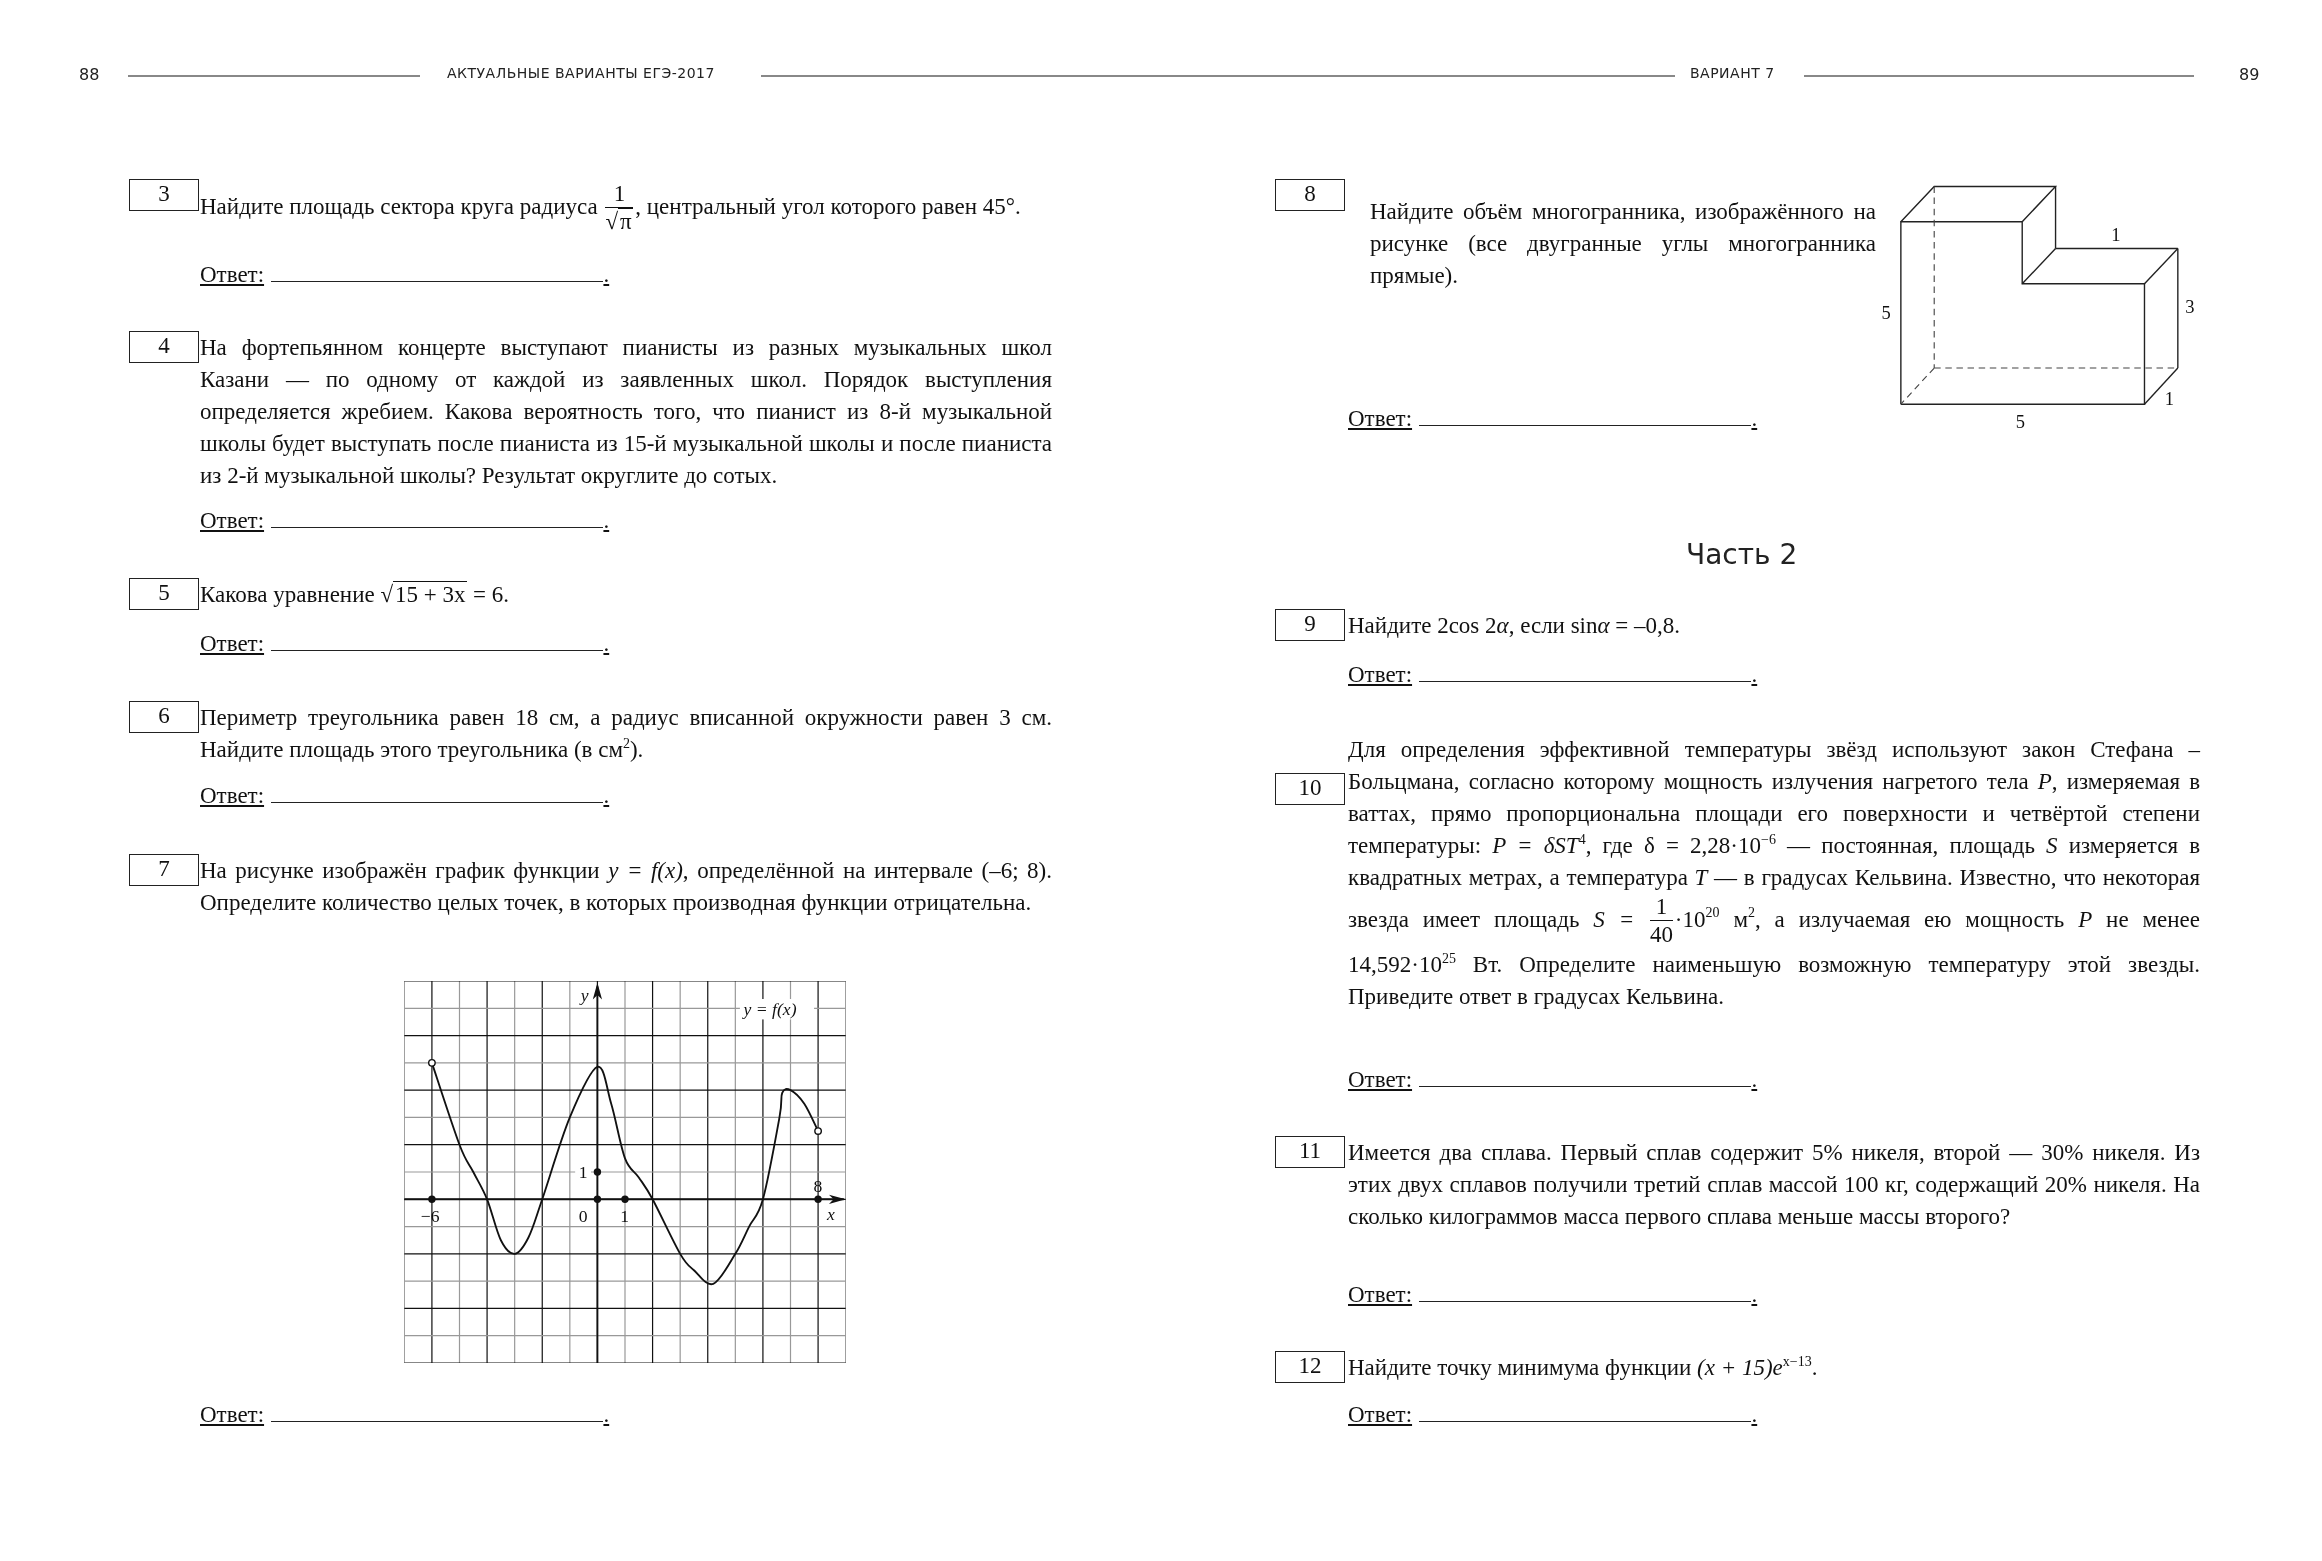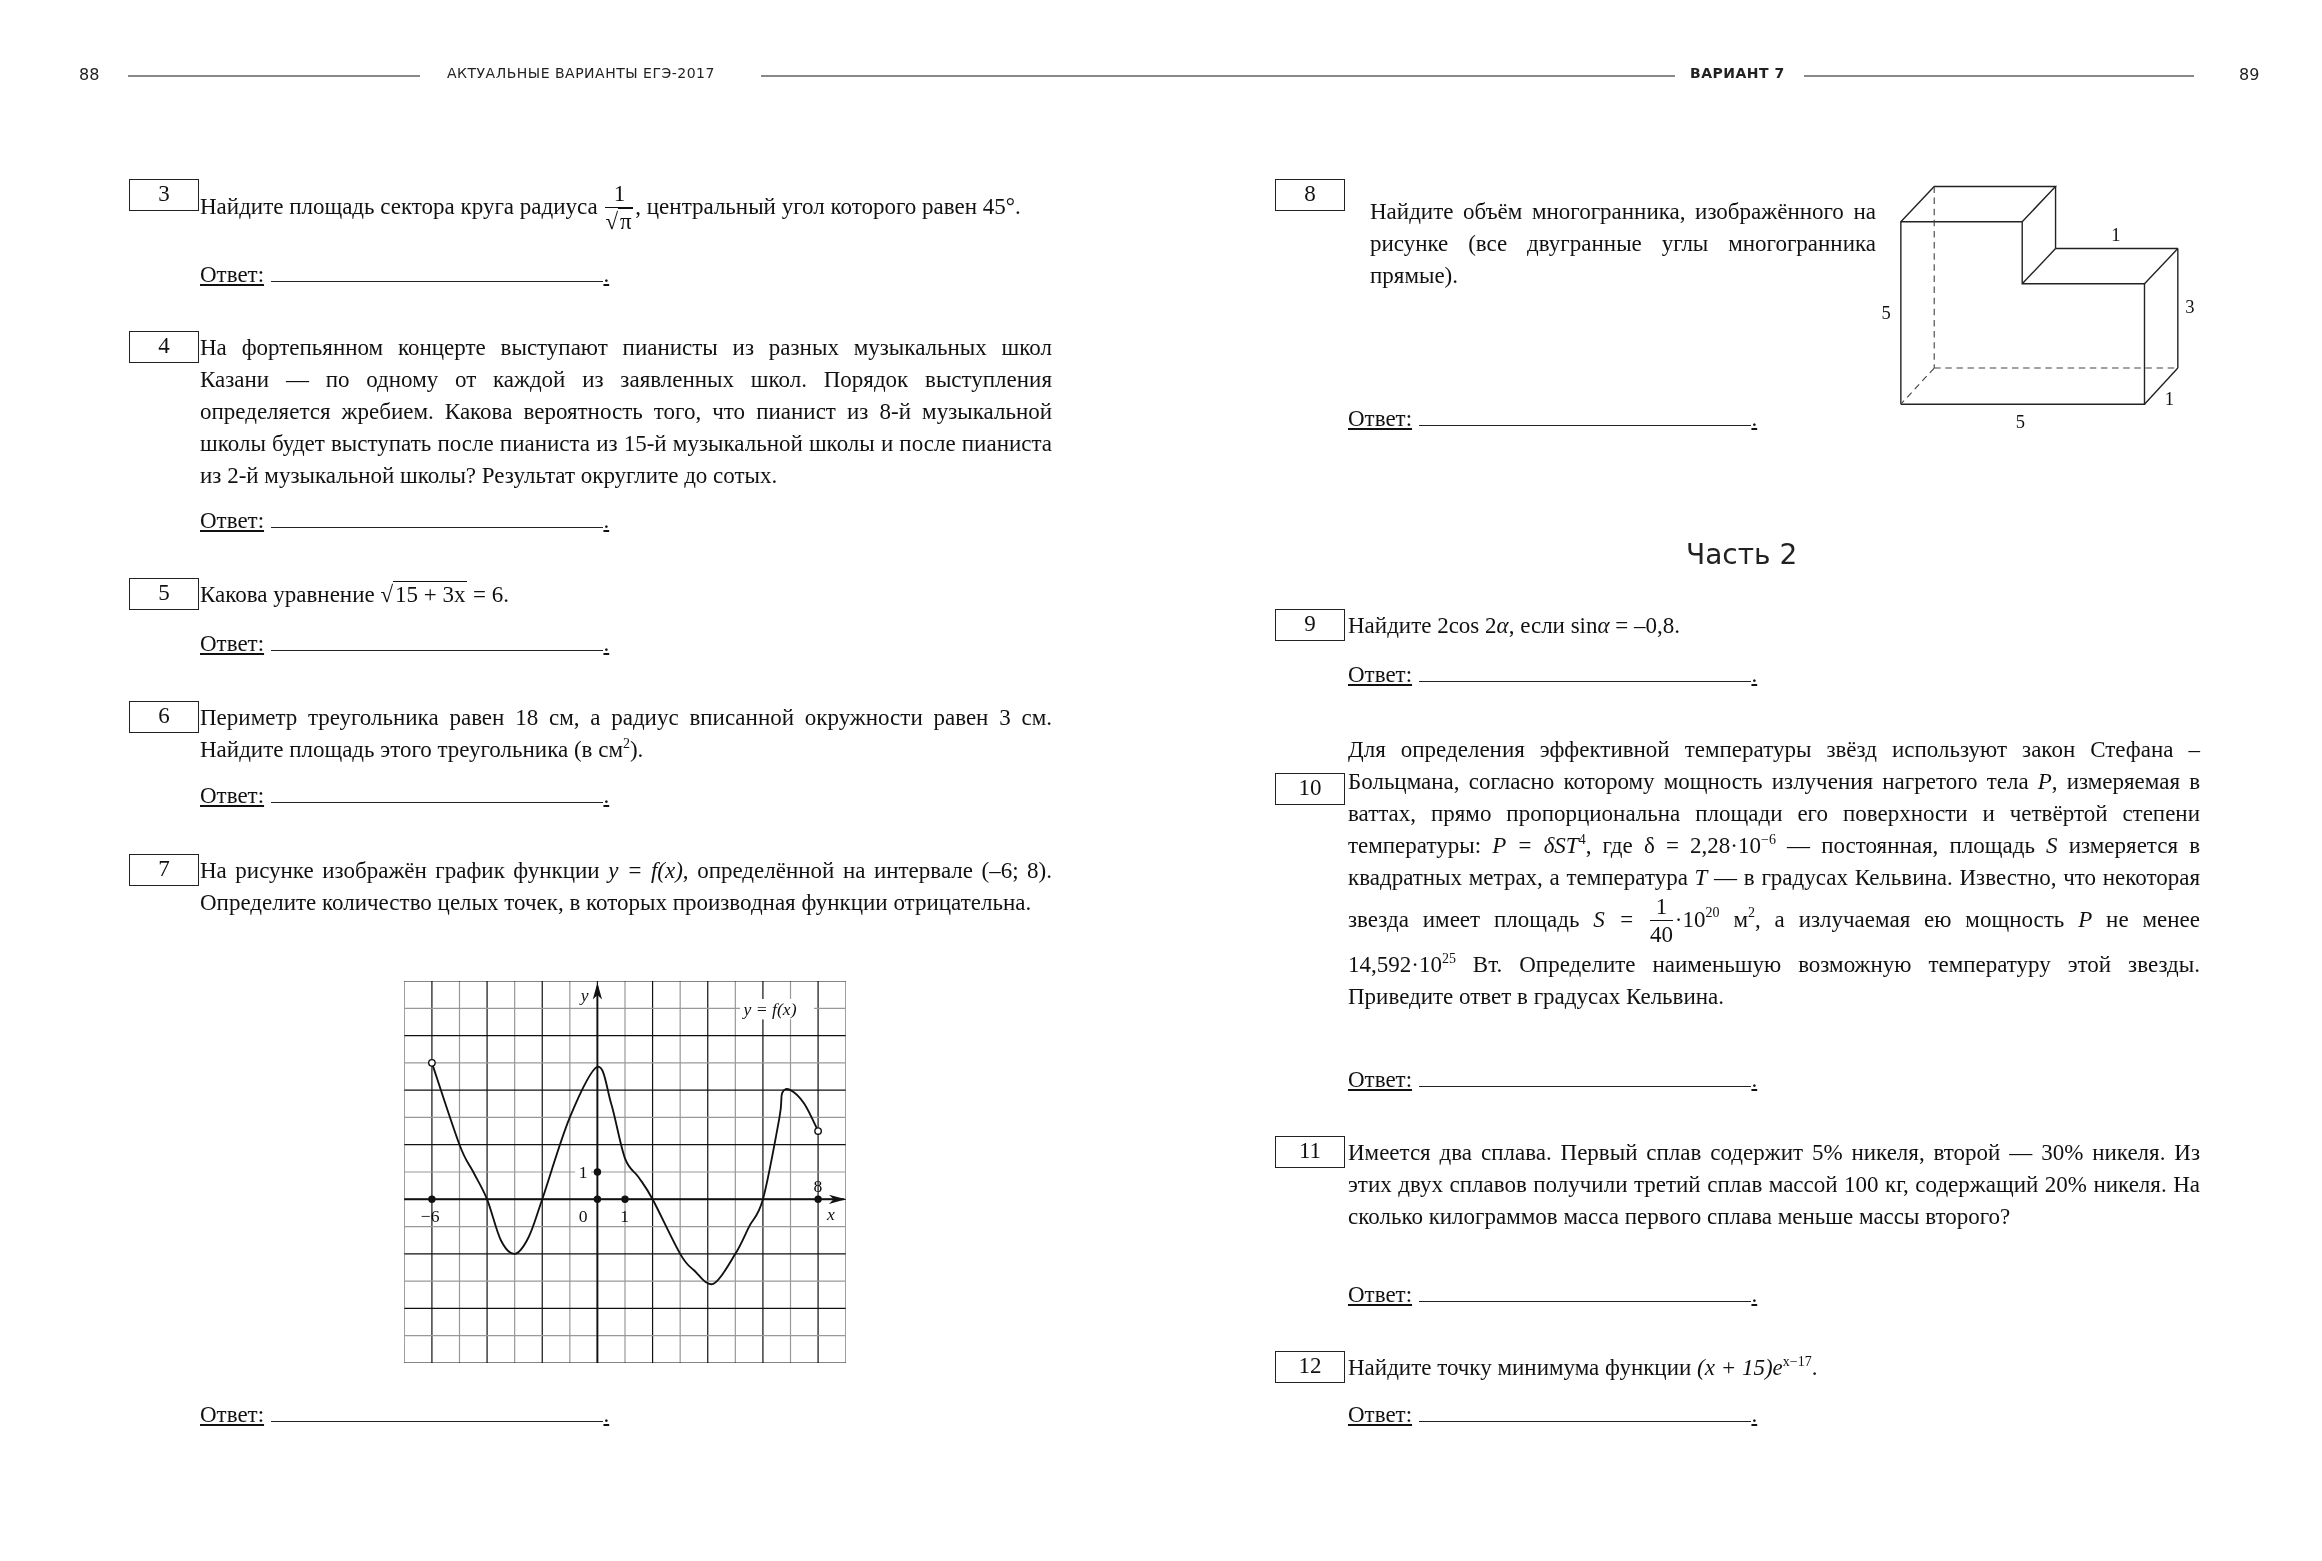--- a/index.html
+++ b/index.html
@@ -23,21 +23,21 @@
   .part { position:absolute; font-family:"DejaVu Sans", sans-serif; font-size:28px; color:#222; }
   svg text { font-family:"Liberation Serif", serif; }
 </style>
 </head>
 <body>
 
 <div class="pagenum" style="left:79px;text-align:right;">88</div>
 <div class="hline" style="left:128px; width:292px;"></div>
 <div class="hdr" style="left:447px;">АКТУАЛЬНЫЕ ВАРИАНТЫ ЕГЭ-2017</div>
 <div class="hline" style="left:761px; width:914px;"></div>
-<div class="hdr" style="left:1690px;font-weight:bold;">ВАРИАНТ 7</div>
+<div class="hdr" style="left:1690px;">ВАРИАНТ 7</div>
 <div class="hline" style="left:1804px; width:390px;"></div>
 <div class="pagenum" style="left:2219px;margin-left:20px;">89</div>
 
 <div class="numbox" style="left:129px; top:179px;">3</div>
 <div class="text" style="left:200px; top:181px; width:852px;font-family:Liberation Serif, serif;">
   <span>Найдите площадь сектора круга радиуса </span><span class="frac"><span class="num">1</span><span class="den">√<span class="sqrt">π</span></span></span><span>, центральный угол которого равен 45°.</span>
 </div>
 <div class="answer" style="left:200px; top:262px;"><span>Ответ:</span><span class="line"></span>.</div>
 
 <div class="numbox" style="left:129px; top:331px;">4</div>
@@ -155,15 +155,15 @@
 
 <div class="numbox" style="left:1275px; top:733px;margin-top:40px;">10</div>
 <div class="text" style="left:1348px; top:734px; width:852px;"><span>Для определения эффективной температуры звёзд используют закон Стефана – Больцмана, согласно которому мощность излучения нагретого тела </span><i>P</i><span>, измеряемая в ваттах, прямо пропорциональна площади его поверхности и четвёртой степени температуры: </span><i>P = δST</i><sup>4</sup><span>, где δ = 2,28·10</span><sup>−6</sup><span> — постоянная, площадь </span><i>S</i><span> измеряется в квадратных метрах, а температура </span><i>T</i><span> — в градусах Кельвина. Известно, что некоторая звезда имеет площадь </span><i>S = </i><span class="frac"><span class="num">1</span><span class="den">40</span></span><span>·10</span><sup>20</sup><span> м</span><sup>2</sup><span>, а излучаемая ею мощность </span><i>P</i><span> не менее 14,592·10</span><sup>25</sup><span> Вт. Определите наименьшую возможную температуру этой звезды. Приведите ответ в градусах Кельвина.</span></div>
 <div class="answer" style="left:1348px; top:1067px;"><span>Ответ:</span><span class="line"></span>.</div>
 
 <div class="numbox" style="left:1275px; top:1136px;">11</div>
 <div class="text" style="left:1348px; top:1137px; width:852px;">Имеется два сплава. Первый сплав содержит 5% никеля, второй — 30% никеля. Из этих двух сплавов получили третий сплав массой 100 кг, содержащий 20% никеля. На сколько килограммов масса первого сплава меньше массы второго?</div>
 <div class="answer" style="left:1348px; top:1282px;"><span>Ответ:</span><span class="line"></span>.</div>
 
 <div class="numbox" style="left:1275px; top:1351px;">12</div>
-<div class="text" style="left:1348px; top:1352px; width:852px;"><span>Найдите точку минимума функции </span><i>(x + 15)e</i><sup>x−17</sup><span>.</span></div>
+<div class="text" style="left:1348px; top:1352px; width:852px;"><span>Найдите точку минимума функции </span><i>(x + 15)e</i><sup>x−13</sup><span>.</span></div>
 <div class="answer" style="left:1348px; top:1402px;"><span>Ответ:</span><span class="line"></span>.</div>
 
 
 </body></html>

